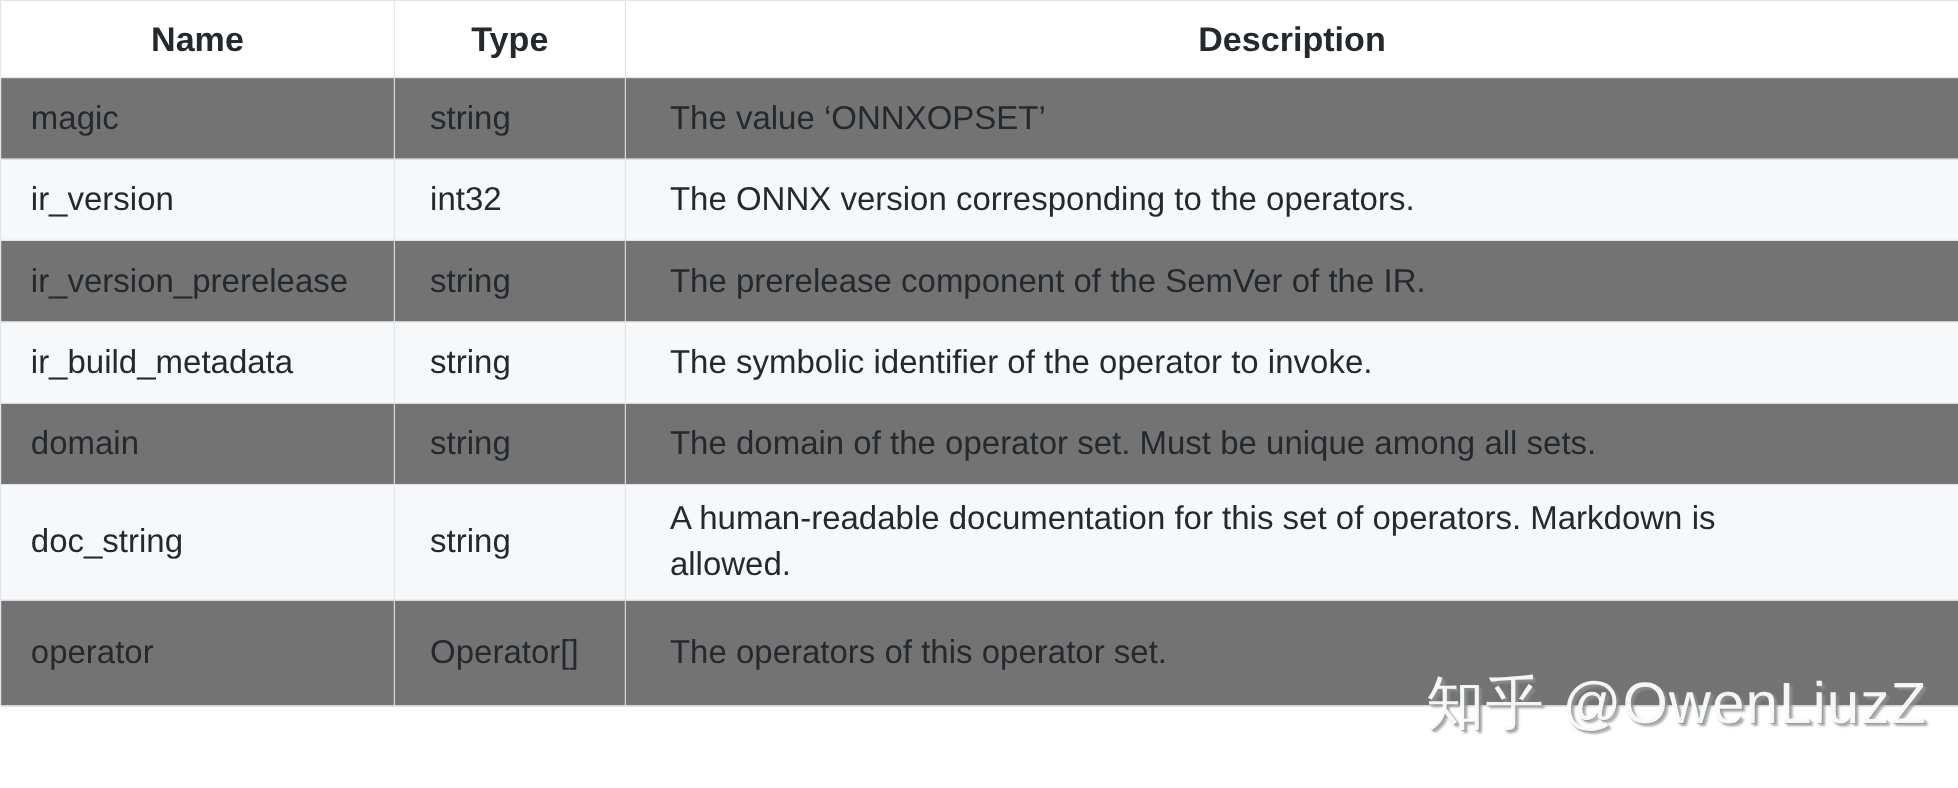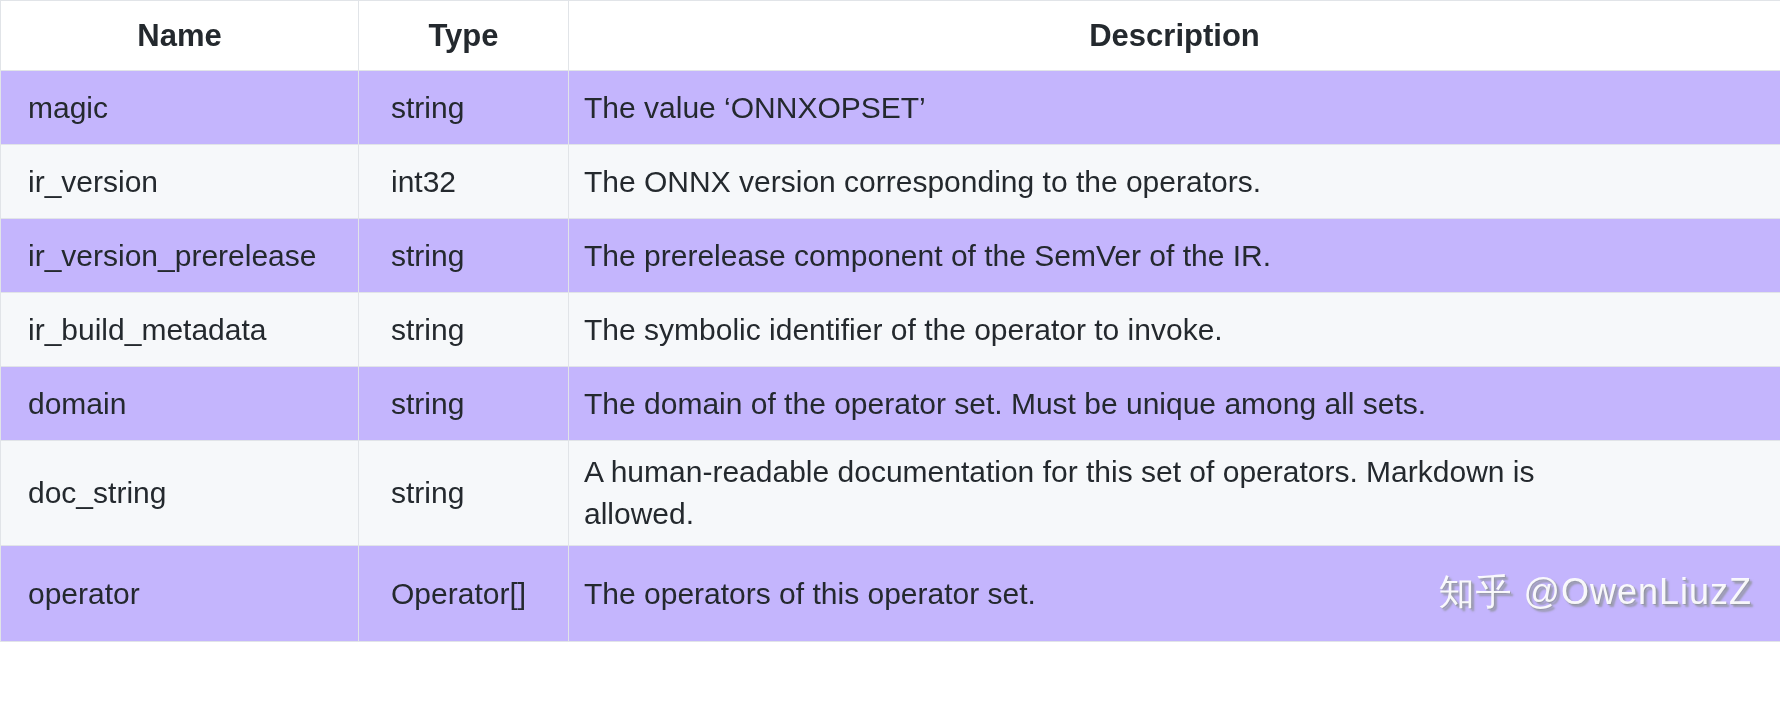--- a/index.html
+++ b/index.html
@@ -33,37 +33,37 @@
     font-size: 31px;
     font-weight: bold;
     text-align: center;
     background: #ffffff;
     padding: 0 24px;
   }
   .spec td {
     font-size: 30px;
     line-height: 1.4;
     padding: 10px 24px;
-    background: #c4b5fd;
+    background: #737373;
     white-space: pre-line;
   }
   .spec td.col-name { padding-left: 27px; }
   .spec td.col-type { padding-left: 32px; }
-  .spec td.col-description { padding-left: 15px; padding-right: 30px; }
+  .spec td.col-description { padding-left: 40px; padding-right: 30px; }
 
   .spec tbody tr { height: 74px; }
   .spec tbody tr:nth-child(7) { height: 96px; }  
   .spec tbody tr:nth-child(8) { height: 71px; font-style: italic; }   
   .spec tbody tr:nth-child(even) td { background: var(--stripe); }
 
   .watermark {
     position: absolute;
     right: 28px;
-    top: 568px;
-    font-size: 36px;
+    top: 604px;
+    font-size: 53px;
     letter-spacing: 1px;
     font-weight: normal;
     color: rgba(255,255,255,0.92);
     text-shadow: 3px 3px 2px var(--wm-shadow), 1px 1px 1px var(--wm-shadow);
     pointer-events: none;
     white-space: nowrap;
   }
 </style>
 </head>
 <body>

